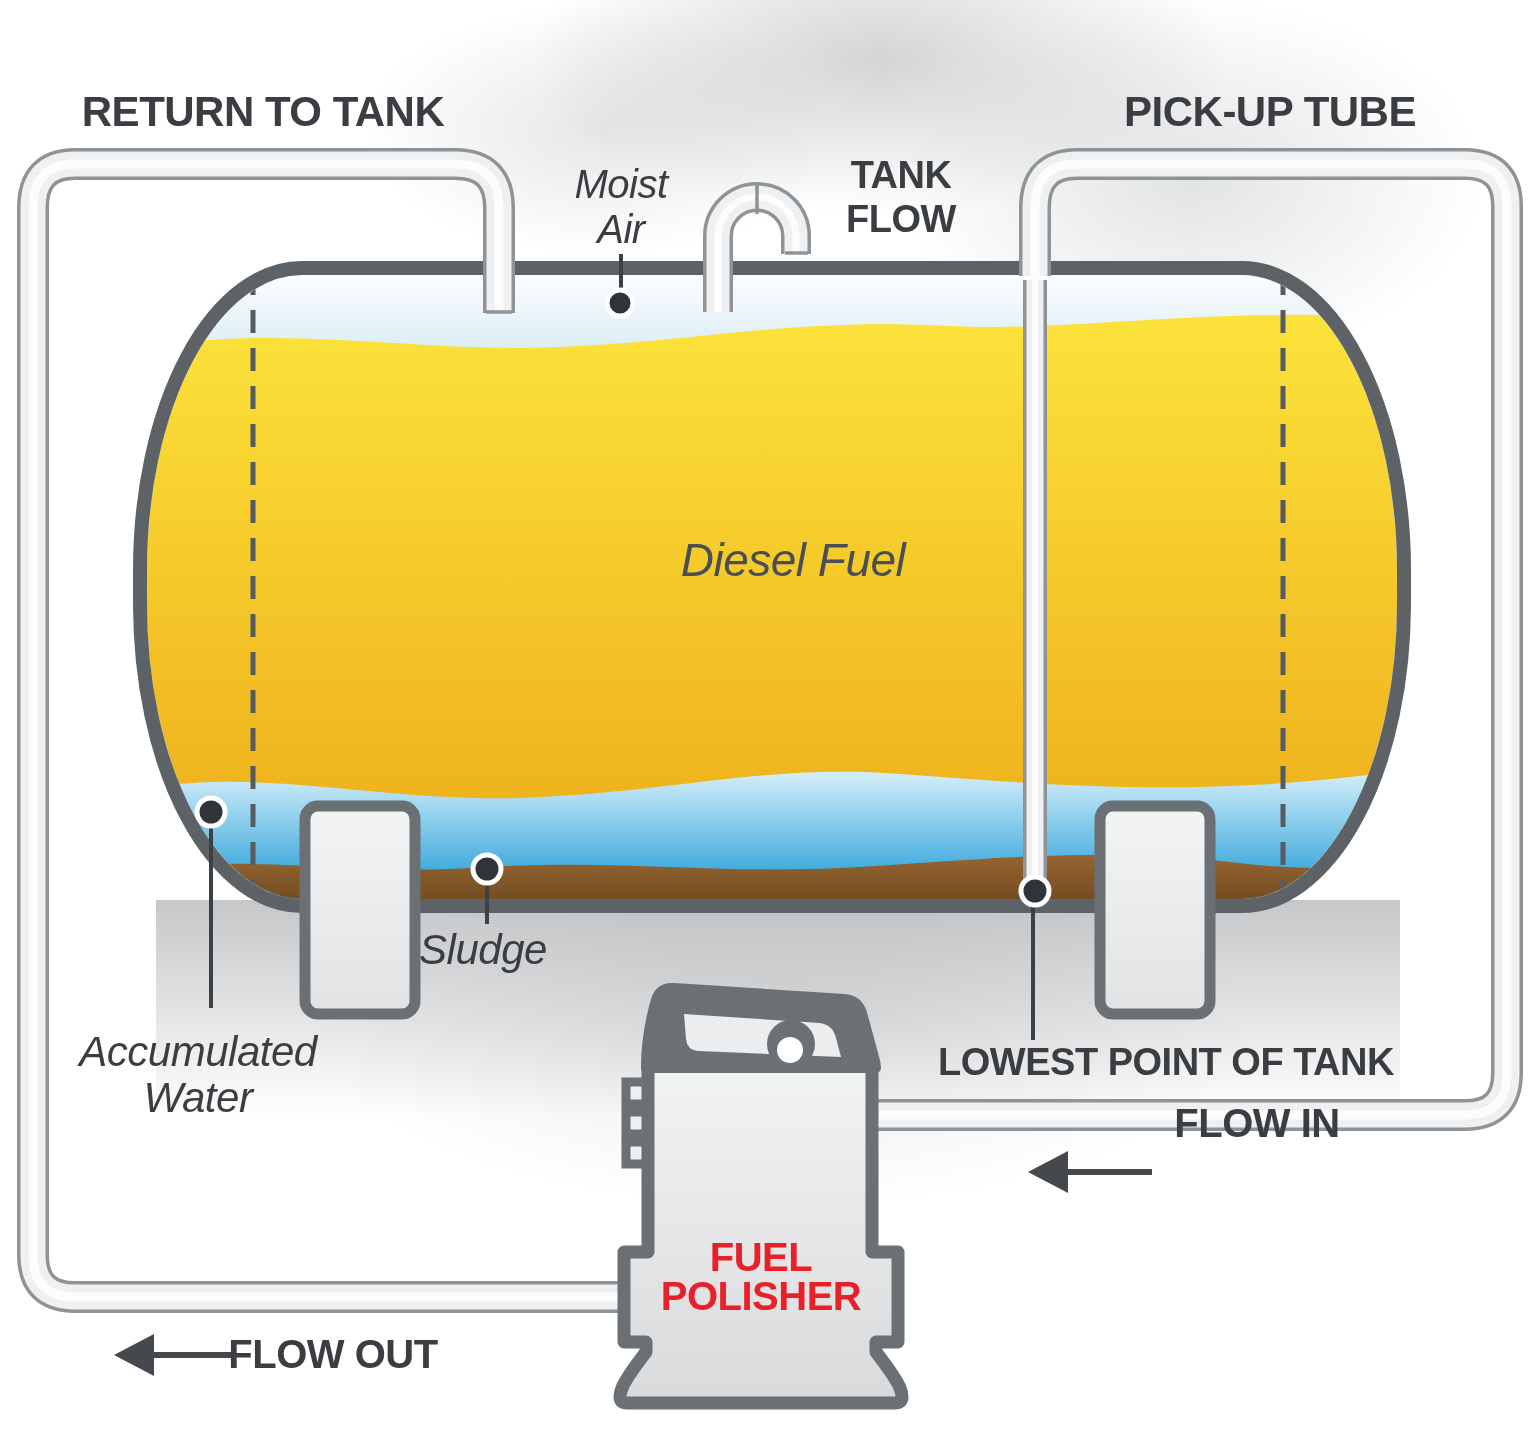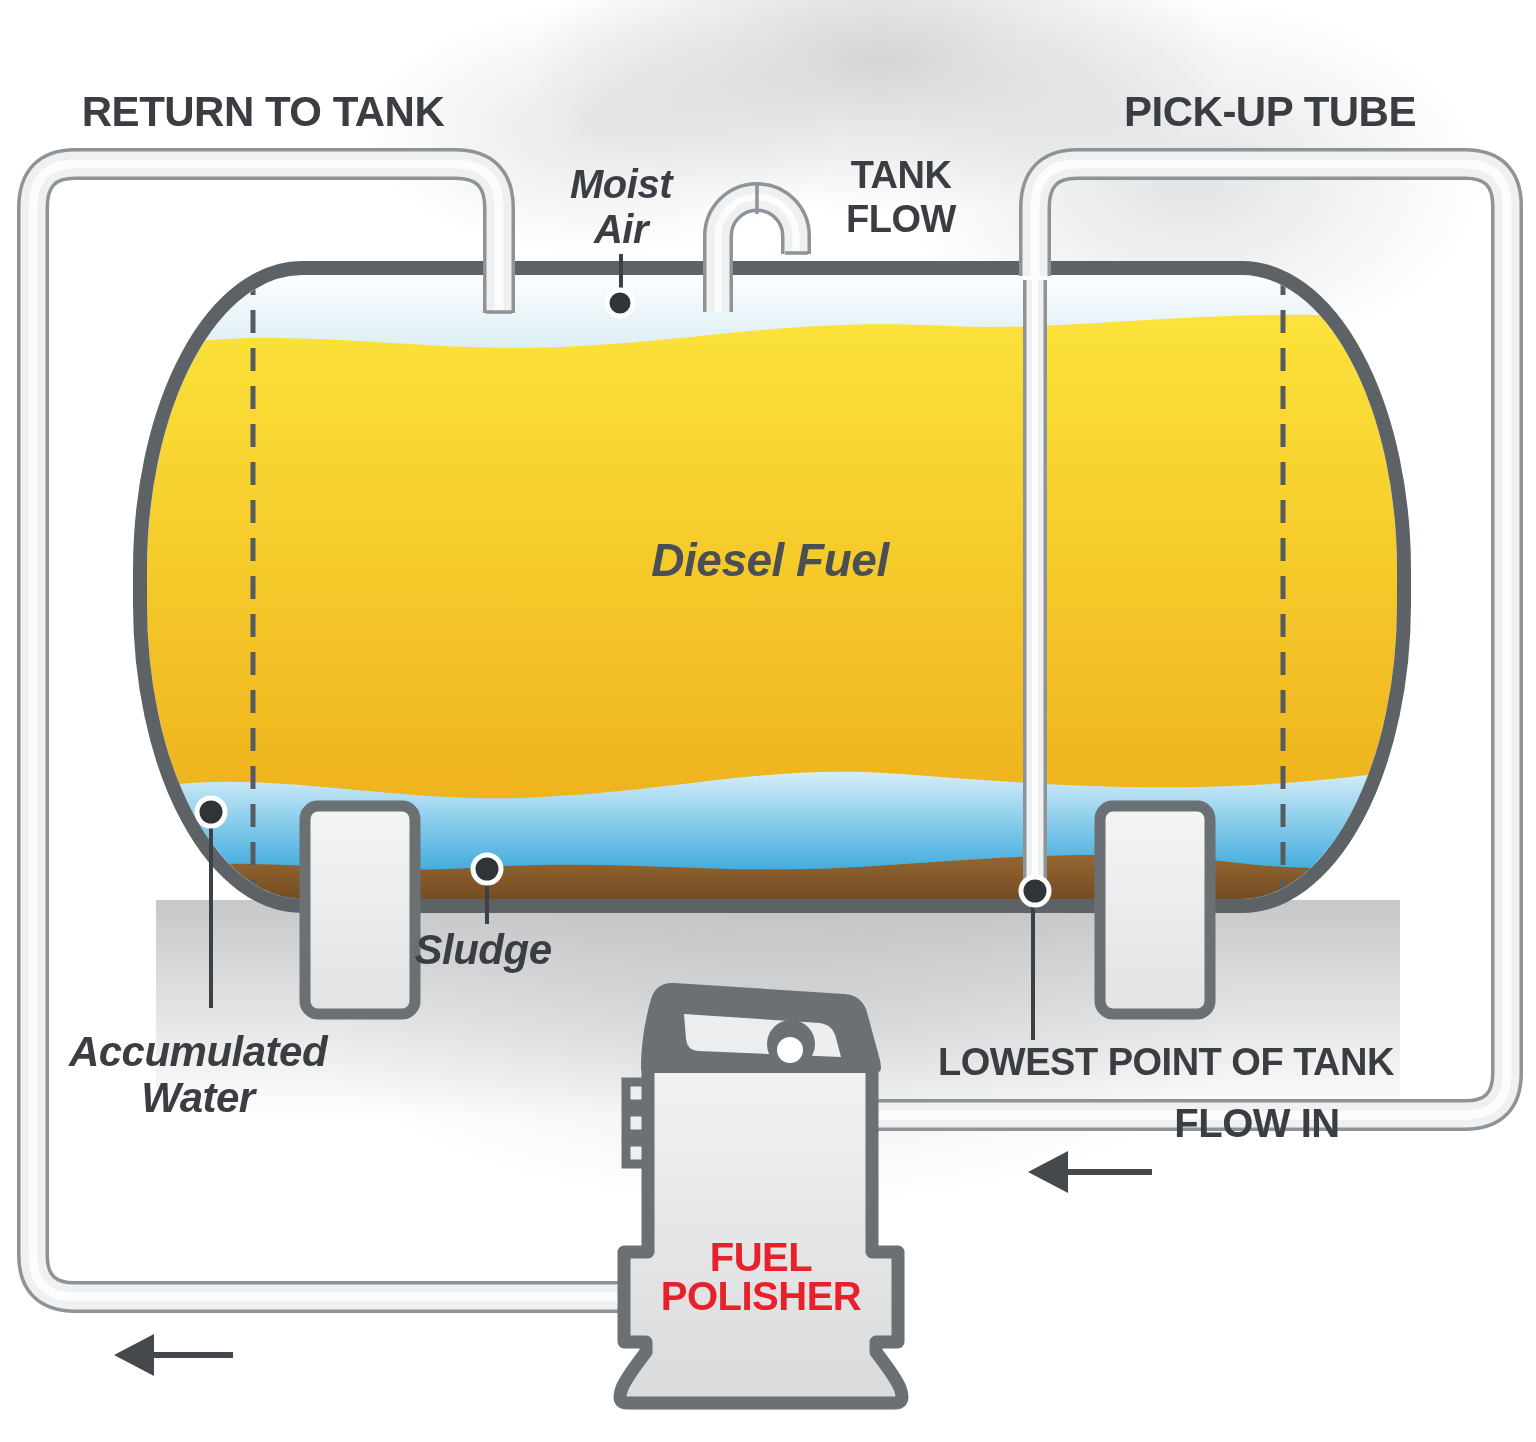--- a/index.html
+++ b/index.html
@@ -32,26 +32,26 @@
   .dash{stroke:var(--dash);stroke-width:5;stroke-dasharray:23 15;fill:none;}
   .arrow-shaft{stroke:var(--arrow);stroke-width:6;}
   .arrow-head{fill:var(--arrow);}
   
   .lbl{
     position:absolute;transform:translate(-50%,-50%);
     display:flex;flex-direction:column;align-items:center;
     white-space:nowrap;color:var(--label-color);text-align:center;
   }
   .caps{font-weight:700;letter-spacing:-.5px;}
-  .ital{font-style:italic;font-weight:700;letter-spacing:-.5px;}
+  .ital{font-style:italic;font-weight:400;letter-spacing:-.5px;}
   .f42{font-size:42px;line-height:1.1;}
   .f40{font-size:40px;line-height:1.13;}
   .f38{font-size:38px;line-height:1.15;}
   .f46{font-size:46px;line-height:1.1;}
-  .fuel-color{color:var(--diesel-label-color);}
+  .fuel-color{color:var(--diesel-label-color);margin-left:23px;}
   .red{color:var(--red);font-size:40px;line-height:0.97;letter-spacing:-.5px;}
 </style>
 </head>
 <body>
 
 <div class="canvas">
 
   <svg width="1536" height="1442" viewBox="0 0 1536 1442">
     <defs>
       <linearGradient id="gAir" x1="0" y1="268" x2="0" y2="372" gradientUnits="userSpaceOnUse">
@@ -200,19 +200,22 @@
   </div>
 
   <div class="lbl caps f38" style="left:1166px;top:1063px;">
     <span>LOWEST POINT OF TANK</span>
   </div>
 
   <div class="lbl caps f40" style="left:1257px;top:1124px;">
     <span>FLOW IN</span>
   </div>
 
+  <div class="lbl caps f40" style="left:333px;top:1355px;">
+    <span>FLOW OUT</span>
+  </div>
 
   <div class="lbl caps red" style="left:761px;top:1277px;">
     <span>FUEL</span>
     <span>POLISHER</span>
   </div>
 
 </div>
 
 </body></html>

